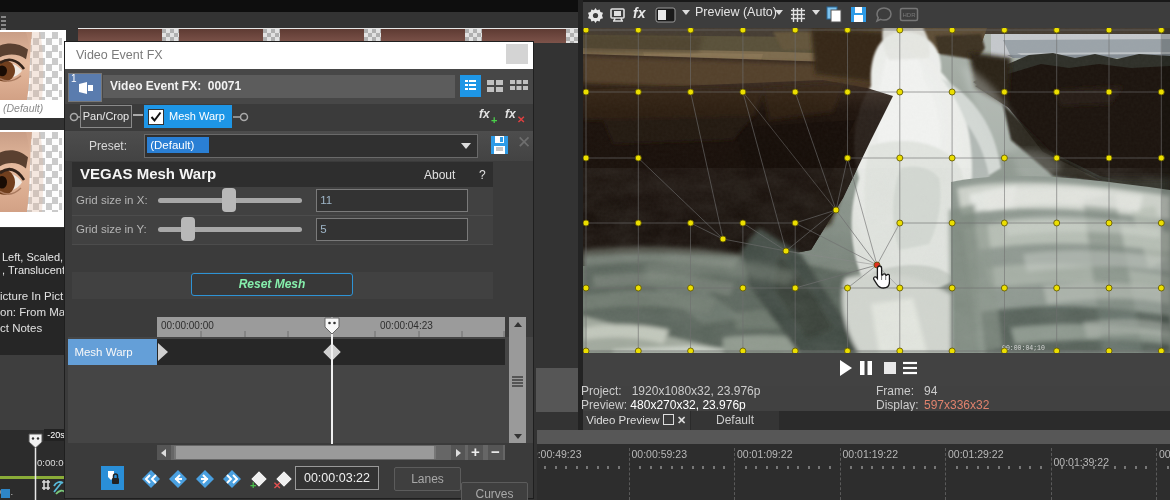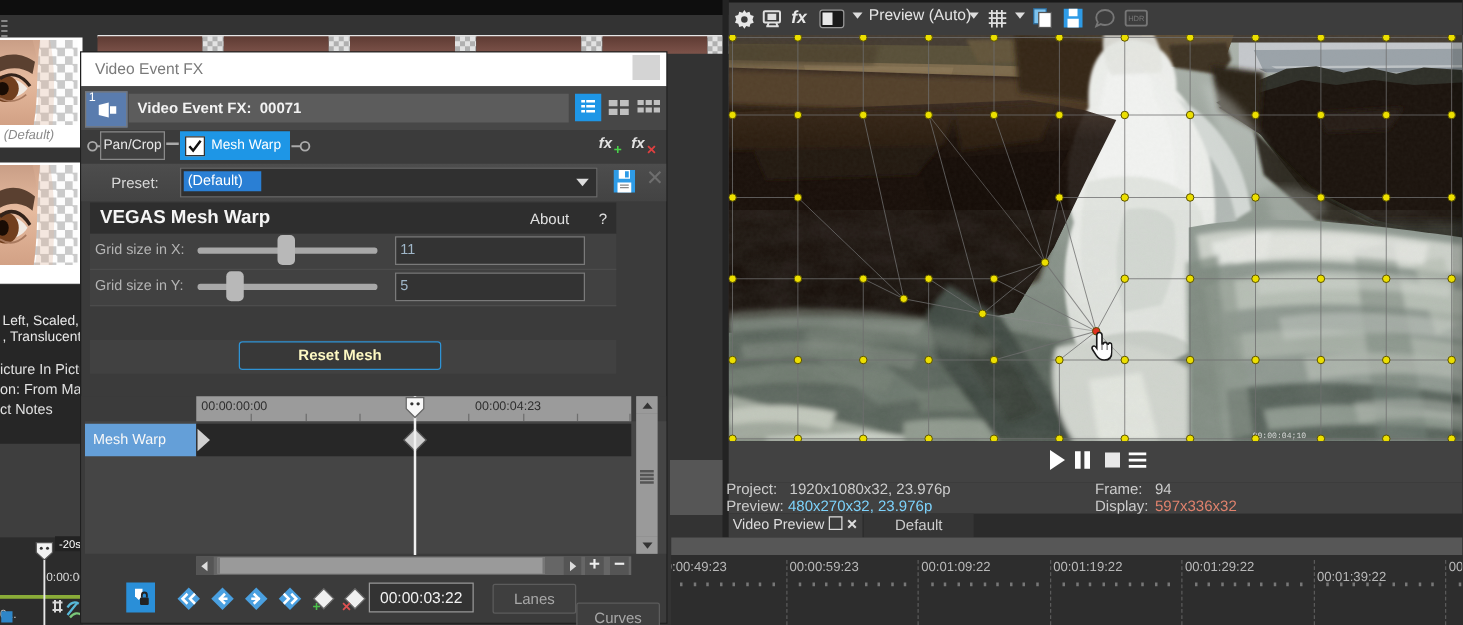--- a/index.html
+++ b/index.html
@@ -515,21 +515,21 @@
       <g stroke="#fff" stroke-width="2.2">
         <line x1="3" y1="5" x2="17" y2="5"></line>
         <line x1="3" y1="10" x2="17" y2="10"></line>
         <line x1="3" y1="15" x2="17" y2="15"></line>
       </g>
     </svg>
   </div>
 
 <div class="abs" style="left:583px;top:386px;width:587px;height:25px;background:#414141;"></div>
 <div class="abs" style="left:581px;top:385px;color:#cccccc;font-size:12px;line-height:13.5px;white-space:pre;">Project:   1920x1080x32, 23.976p
-Preview: <span style="color:#7dd3fc">480x270x32, 23.976p</span></div>
+Preview: <span style="color:#ffffff">480x270x32, 23.976p</span></div>
 <div class="abs" style="left:876px;top:385px;color:#cccccc;font-size:12px;line-height:13.5px;">Frame:<br>Display:</div>
 <div class="abs" style="left:924px;top:385px;color:#cccccc;font-size:12px;line-height:13.5px;">94<br><span style="color:#e0826d">597x336x32</span></div>
 
 <div class="abs" style="left:583px;top:411px;width:587px;height:19px;background:#2b2b2b;"></div>
 <div class="abs" style="left:583px;top:411px;width:107px;height:19px;background:#3d3d3d;color:#ddd;font-size:11.5px;line-height:19px;white-space:nowrap;overflow:hidden;">&nbsp;Video Preview <span style="display:inline-block;width:9px;height:9px;border:1.5px solid #ddd;vertical-align:-1px;"></span> <b style="font-size:11px;">✕</b></div>
 <div class="abs" style="left:691px;top:411px;width:88px;height:19px;background:#353535;color:#ccc;font-size:12px;line-height:19px;text-align:center;">Default</div>
 
 <div class="abs" style="left:536px;top:368px;width:42px;height:44px;background:#565656;"></div>
 
 <div class="abs" style="left:537px;top:430px;width:633px;height:14px;background:#575757;"></div>
@@ -700,21 +700,21 @@
     <div class="abs" style="left:150px;top:1px;width:14px;height:24px;background:#b8b8b8;border-radius:4px;"></div>
     <div class="abs" style="left:244px;top:2px;width:150px;height:21px;background:#333;border:1px solid #7a7a7a;color:#9fb6c8;font-size:11.5px;line-height:21px;">&nbsp;11</div>
   </div>
   <div class="abs" style="left:7px;top:174px;width:421px;height:28px;background:#414141;border-bottom:1px solid #4c4c4c;">
     <span class="abs" style="left:4px;top:7px;color:#b4b4b4;font-size:11.5px;">Grid size in Y:</span>
     <div class="abs" style="left:86px;top:11px;width:144px;height:5px;background:#a8a8a8;border-radius:3px;"></div>
     <div class="abs" style="left:109px;top:1px;width:14px;height:24px;background:#b8b8b8;border-radius:4px;"></div>
     <div class="abs" style="left:244px;top:2px;width:150px;height:21px;background:#333;border:1px solid #7a7a7a;color:#9fb6c8;font-size:11.5px;line-height:21px;">&nbsp;5</div>
   </div>
   <div class="abs" style="left:7px;top:230px;width:421px;height:27px;background:#414141;">
-    <div class="abs" style="left:119px;top:1px;width:160px;height:21px;background:#383838;border:1px solid #2e93d5;border-radius:3px;color:#fef9c3;font-size:12px;font-weight:bold;text-align:center;line-height:21px;">Reset Mesh</div>
+    <div class="abs" style="left:119px;top:1px;width:160px;height:21px;background:#383838;border:1px solid #2e93d5;border-radius:3px;color:#86efac;font-size:12px;font-weight:bold;text-align:center;line-height:21px;font-style:italic;">Reset Mesh</div>
   </div>
 
   <div class="abs" style="left:0;top:275px;width:468px;height:143px;background:#3b3b3b;">
     <div class="abs" style="left:3px;top:20px;width:465px;height:106px;background:#454545;"></div>
 
     <div class="abs" style="left:92px;top:0px;width:348px;height:20px;background:#9b9b9b;">
       <span class="abs" style="left:4px;top:3px;color:#2e2e2e;font-size:10px;">00:00:00:00</span>
       <span class="abs" style="left:223px;top:3px;color:#2e2e2e;font-size:10px;">00:00:04:23</span>
       <svg class="abs" style="left:0;top:0;" width="348" height="20" viewBox="0 0 348 20">
           <g stroke="#6e6e6e" stroke-width="1">

